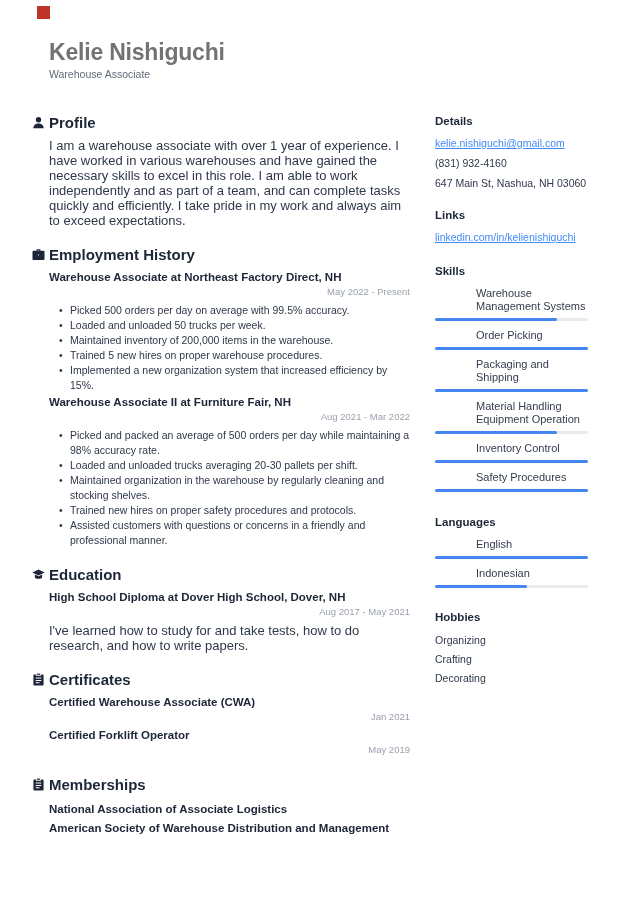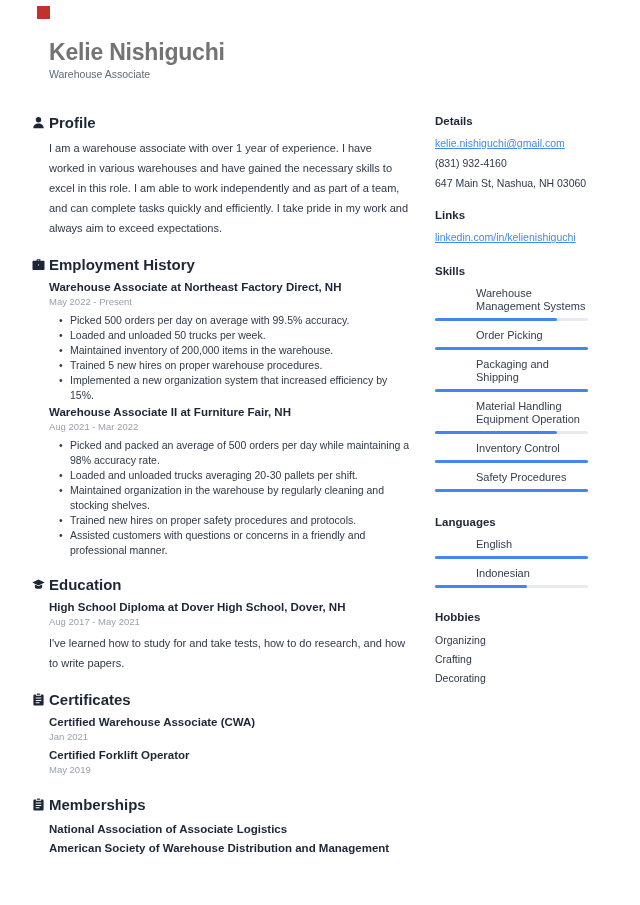--- a/index.html
+++ b/index.html
@@ -18,23 +18,23 @@
   .columns { display:flex; justify-content:space-between; padding:0 52px 0 49px; margin-top:33px; }
   .col-left { width:361px; }
   .col-right { width:153px; }
 
   .sec { margin-top:18px; }
   .sec:first-child { margin-top:0; }
   .sec-head { position:relative; display:flex; align-items:center; font-size:15px; font-weight:700; color:#1d2637; line-height:18px; margin-bottom:6px; }
   .sec-icon { position:absolute; left:-17px; top:2px; width:13px; height:13px; color:#1d2637; }
   .sec-icon svg { display:block; width:13px; height:13px; fill:currentColor; }
 
-  .body-text { font-size:11px; line-height:20px; color:#2e3849; }
+  .body-text { font-size:13px; line-height:15px; color:#2e3849; }
   .item-title { font-size:11.5px; font-weight:700; color:#1d2637; line-height:14px; }
-  .date { font-size:9.5px; color:#9aa1ac; line-height:12px; margin:2px 0 5px; }
+  .date { font-size:9.5px; color:#9aa1ac; line-height:12px; margin:2px 0 5px;text-align:right; }
   ul.bullets { list-style:none; }
   ul.bullets li { position:relative; padding-left:21px; font-size:10.5px; line-height:15px; }
   ul.bullets li::before { content:"\2022"; position:absolute; left:10px; top:0; }
   .job2 { margin-top:2px; }
   .cert-item { margin-bottom:4px; }
   .sec-memberships { margin-top:20px; }
   .member-line { font-size:11.5px; font-weight:700; color:#1d2637; line-height:19px; }
 
   .r-sec-head { font-size:11.5px; font-weight:700; color:#1d2637; line-height:14px; }
   .r-line { font-size:10.5px; line-height:15px; margin-bottom:5px; color:#2e3849; }

